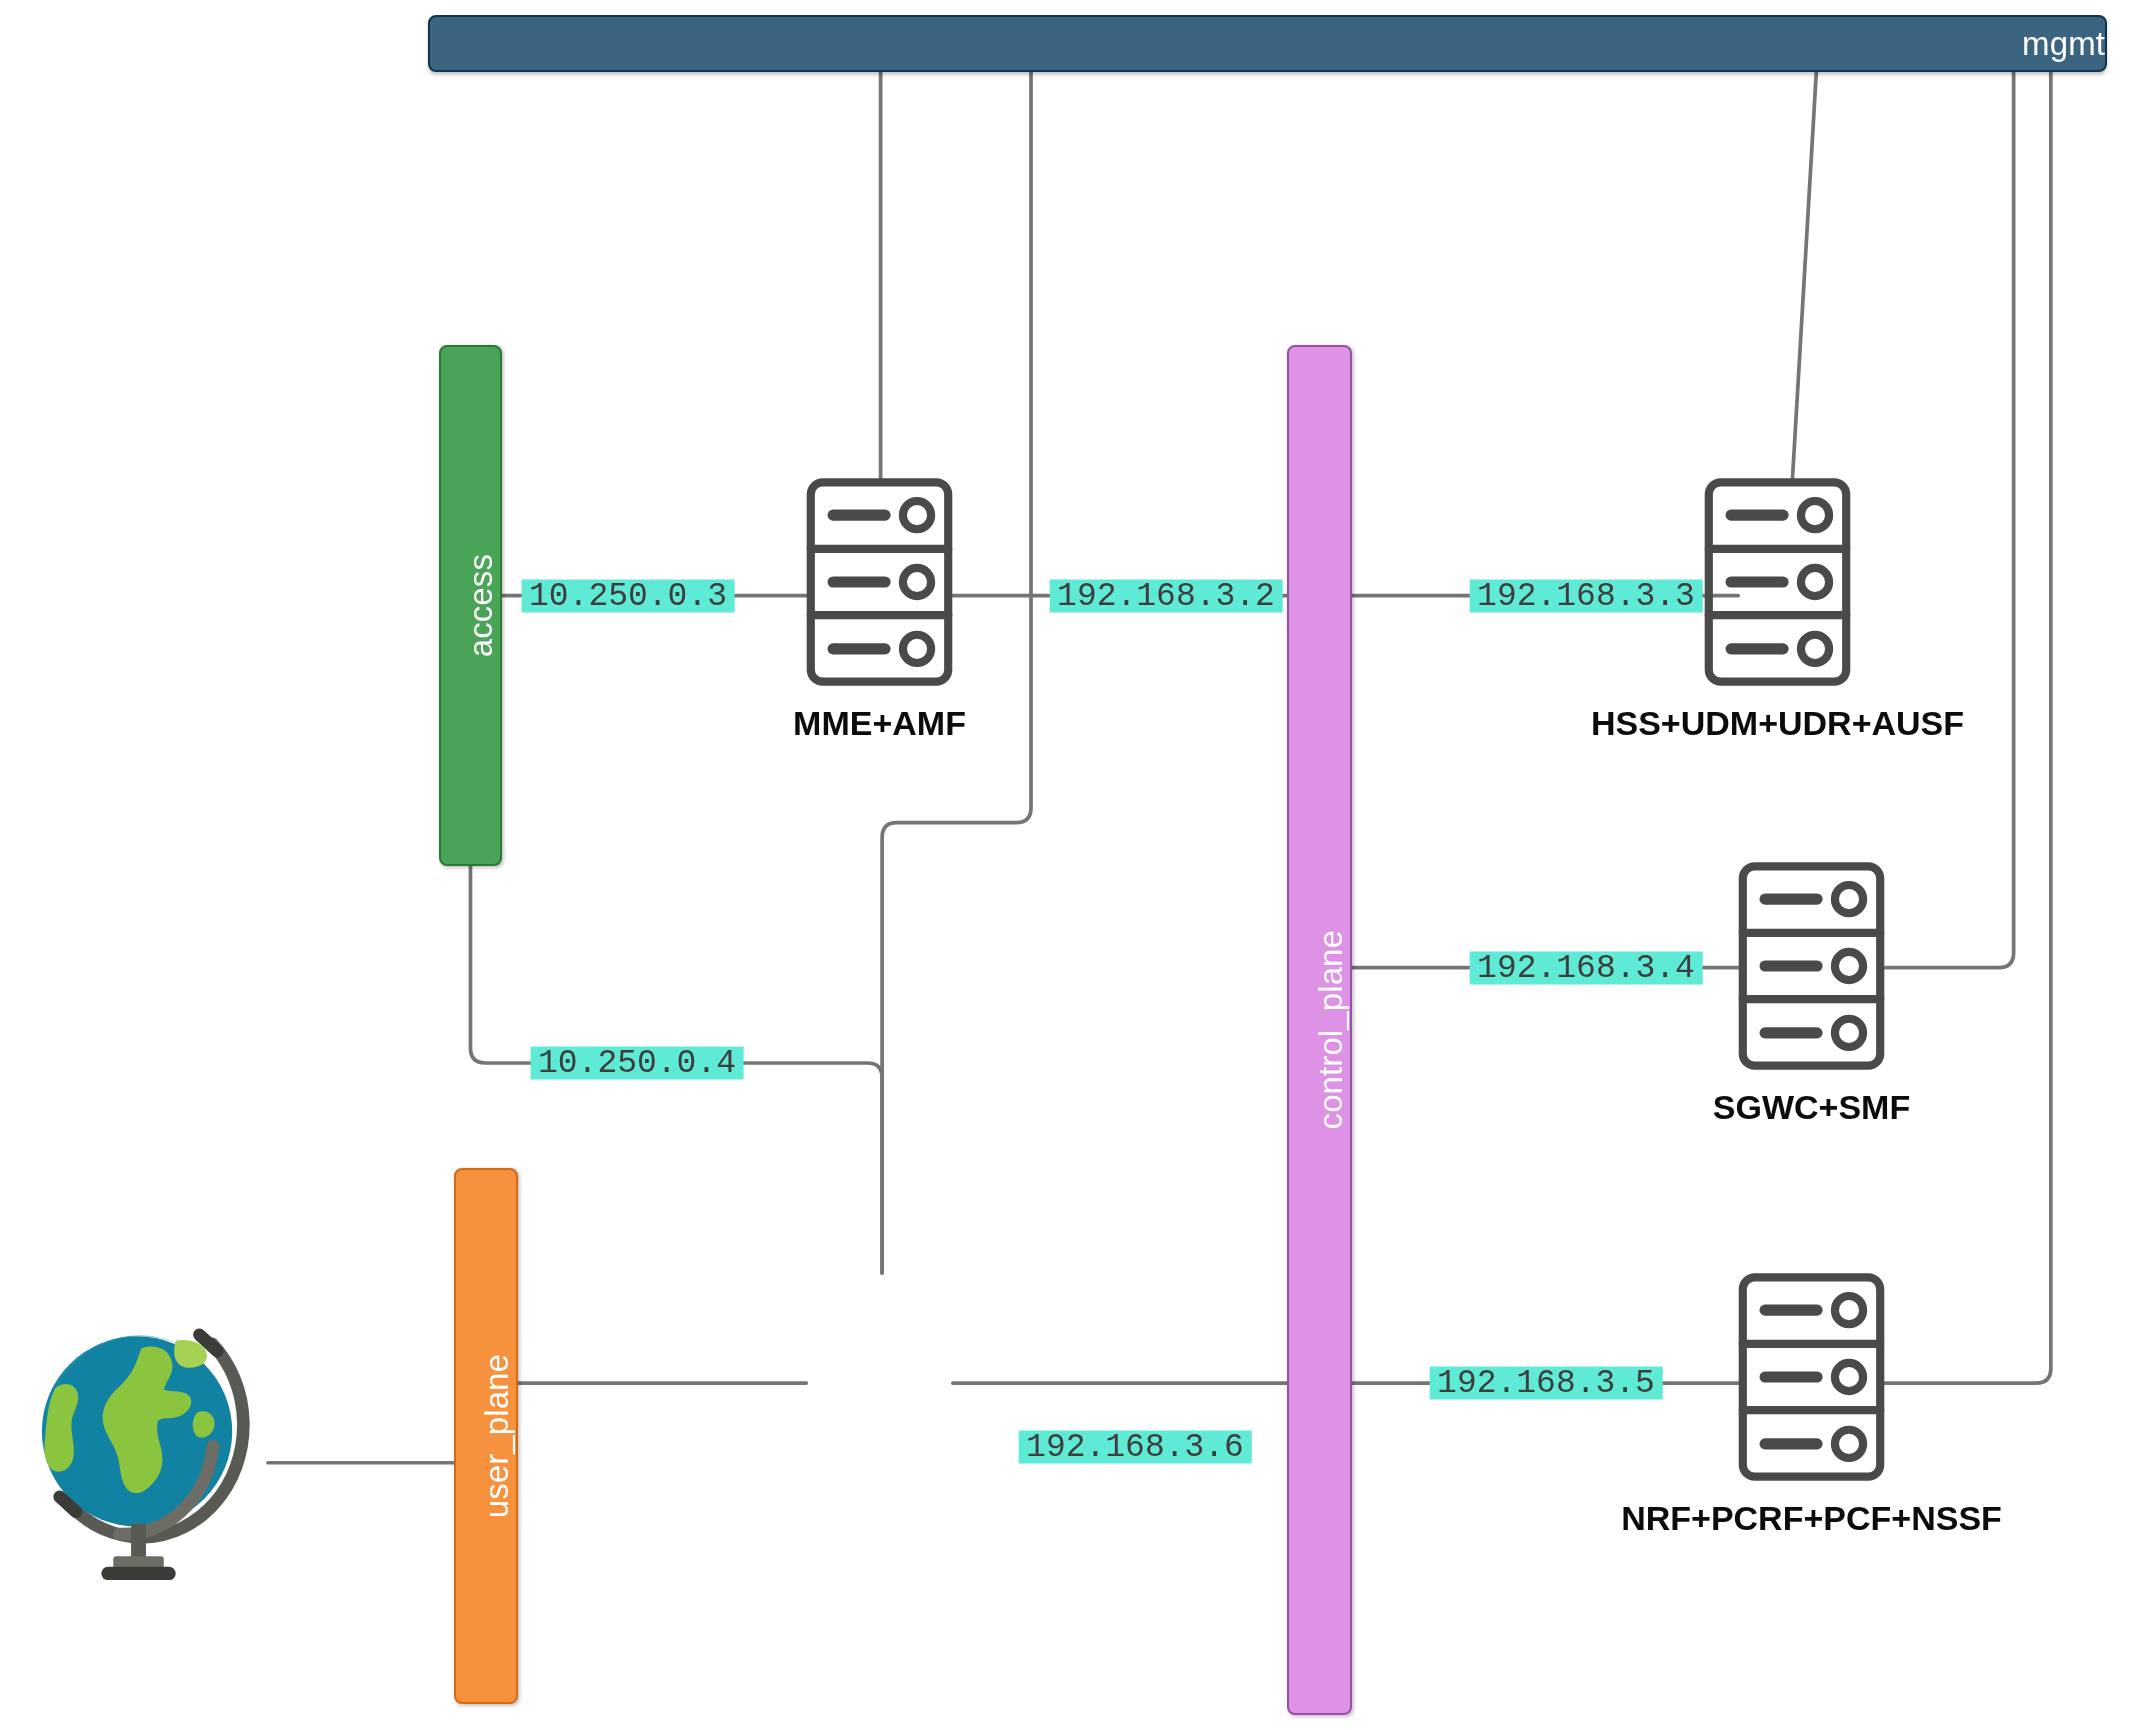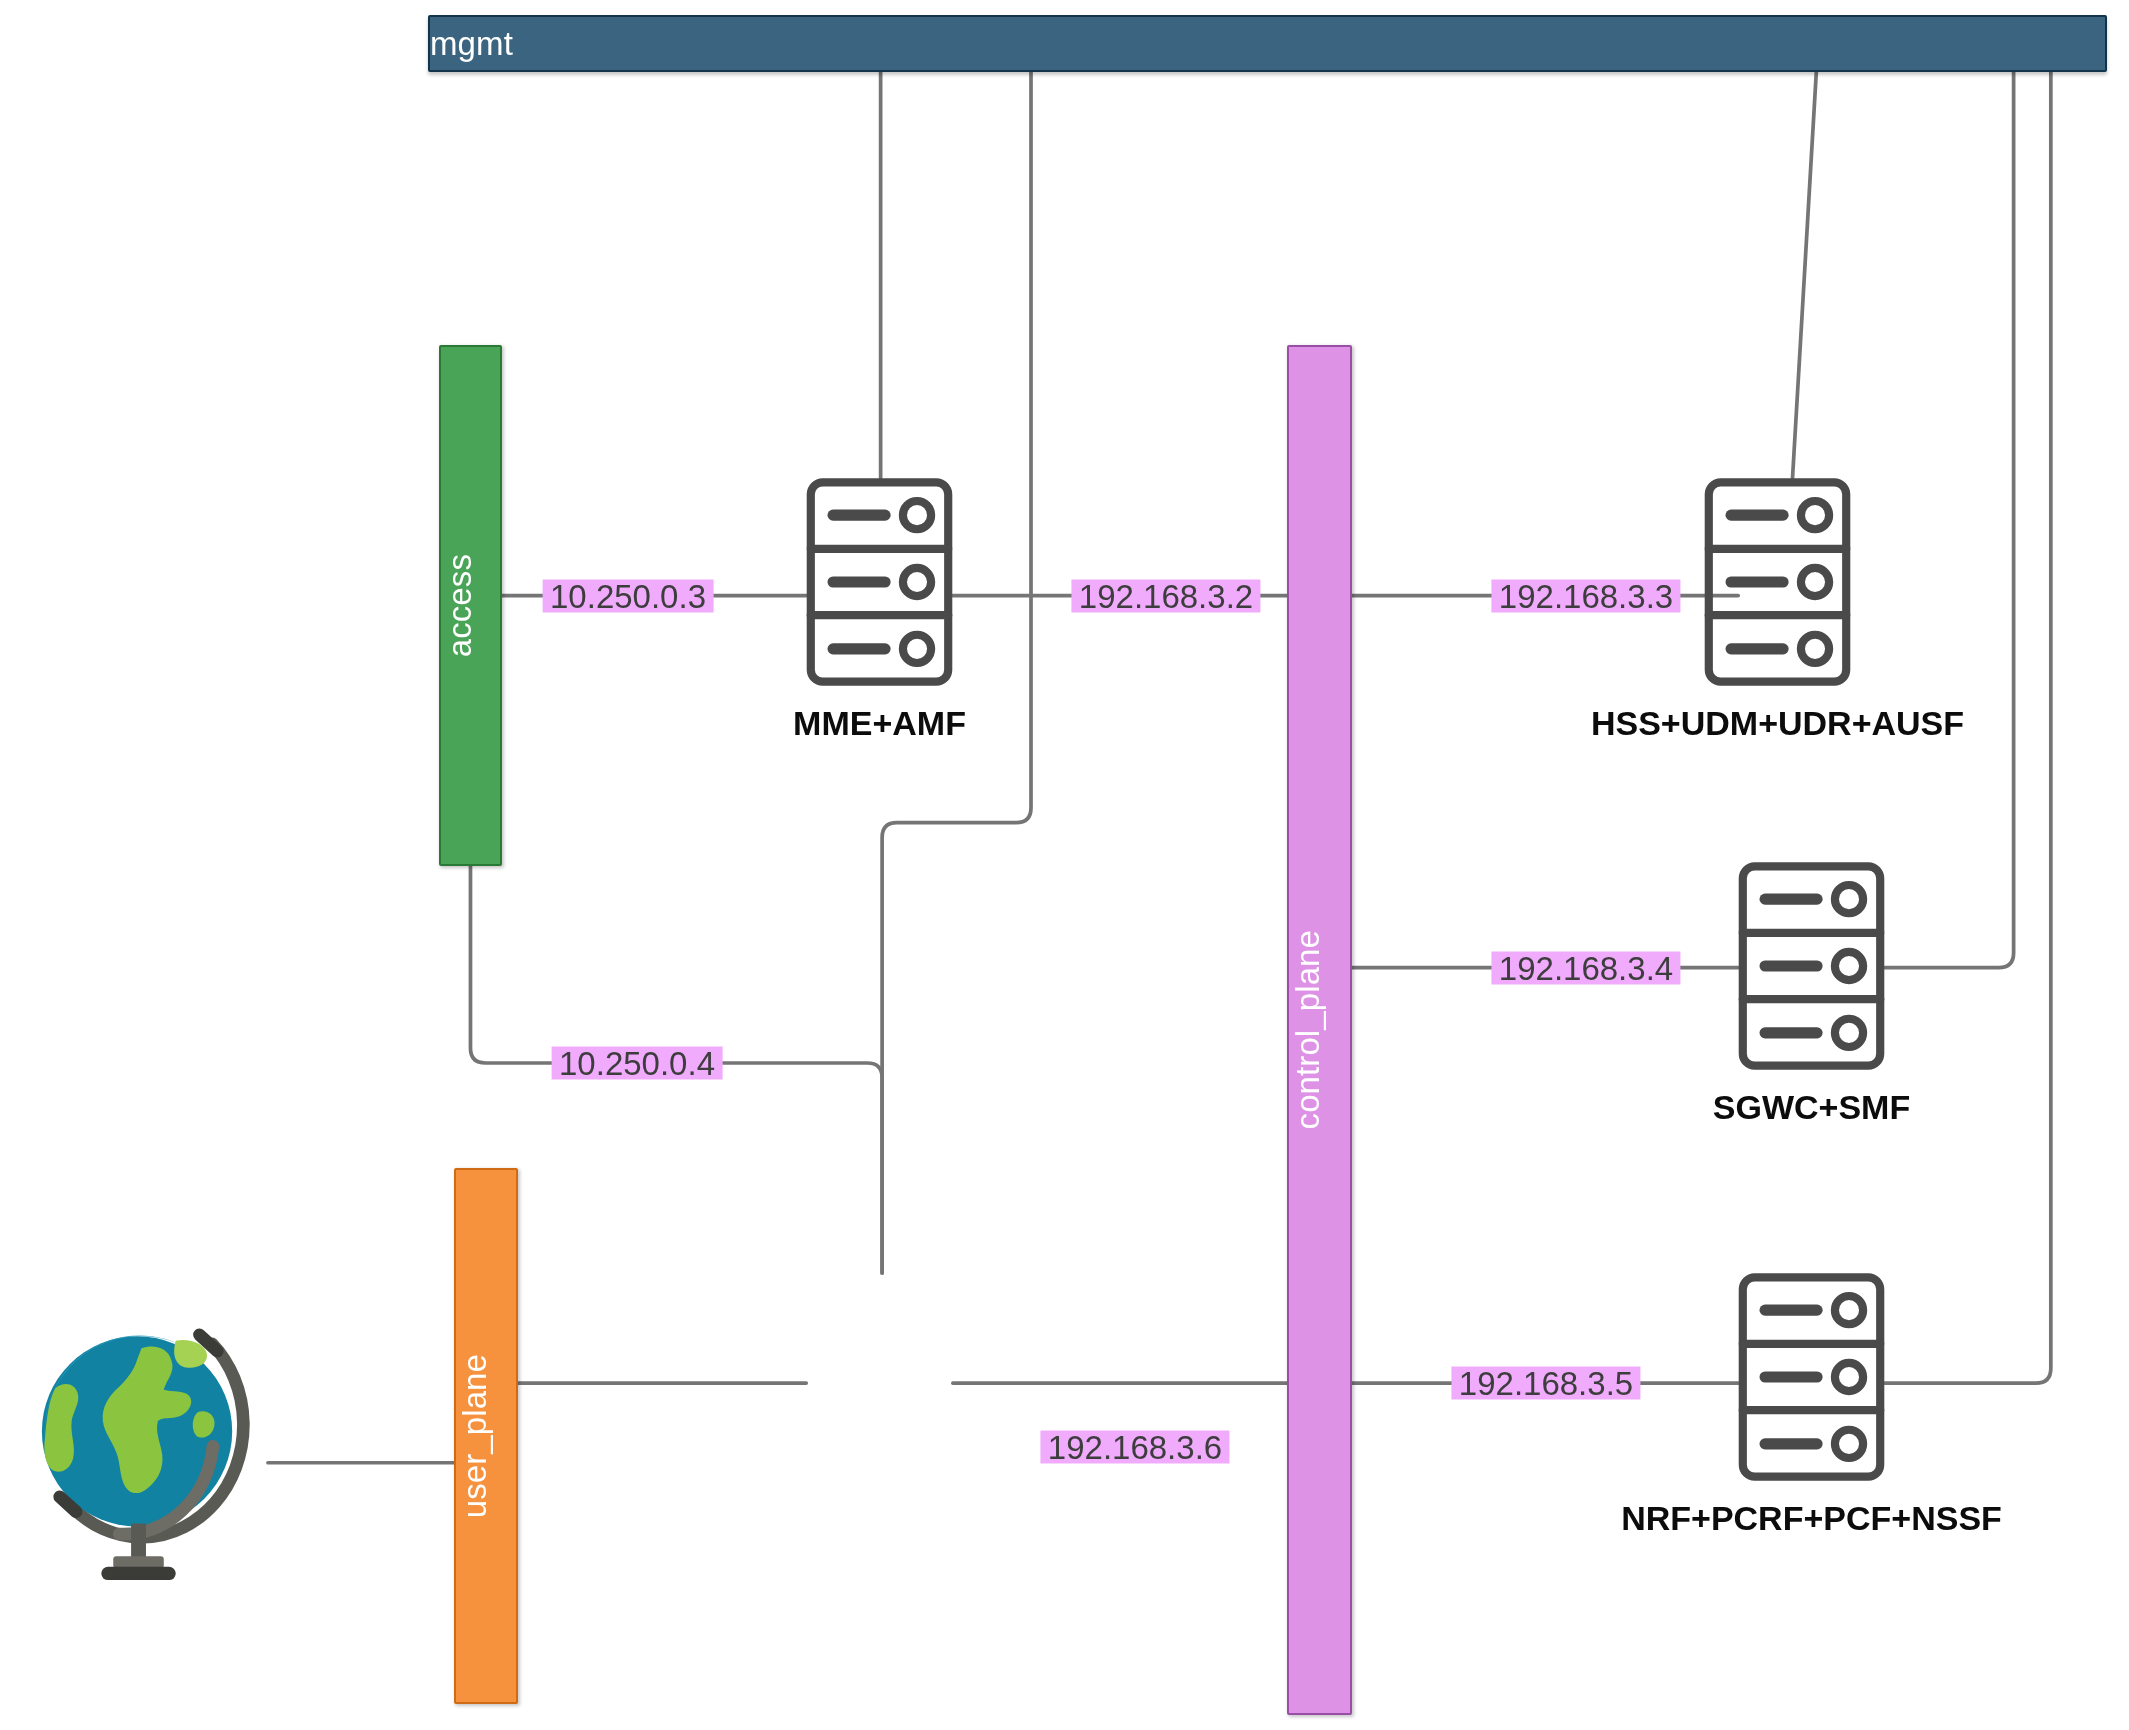--- a/index.html
+++ b/index.html
@@ -22,24 +22,24 @@
     left: 0;
     top: 0;
     width: 2129px;
     height: 1730px;
   }
 
   
   .zone {
     position: absolute;
     box-sizing: border-box;
-    border-radius: 2px;
+    border-radius: 8px;
     display: flex;
     align-items: center;
-    justify-content: flex-start;
+    justify-content: flex-end;
     color: #ffffff;
     font-size: 33px;
     letter-spacing: 0.1px;
     z-index: 4;
   }
   .zone.vertical > .zone-label {
     writing-mode: vertical-rl;
     transform: rotate(180deg);
     white-space: nowrap;
   }
@@ -117,25 +117,26 @@
     height: 261px;
     z-index: 5;
   }
 
   
   .edge-label {
     position: absolute;
     font-size: 33px;
     color: #3d3d3d;
     white-space: nowrap;
-    background: #f0abfc;
+    background: #5eead4;
     padding: 0 7.4px;
     line-height: 1;
     z-index: 6;
     transform: translate(-50%, -50%);
+    font-family: Liberation Mono, monospace;
   }
 </style>
 </head>
 <body>
 
 <div id="canvas">
 
   <svg id="edges" viewBox="0 0 2860 2324" xmlns="http://www.w3.org/2000/svg">
     <g fill="none" stroke="#757575" stroke-width="5" stroke-linecap="round" stroke-linejoin="round">
 

